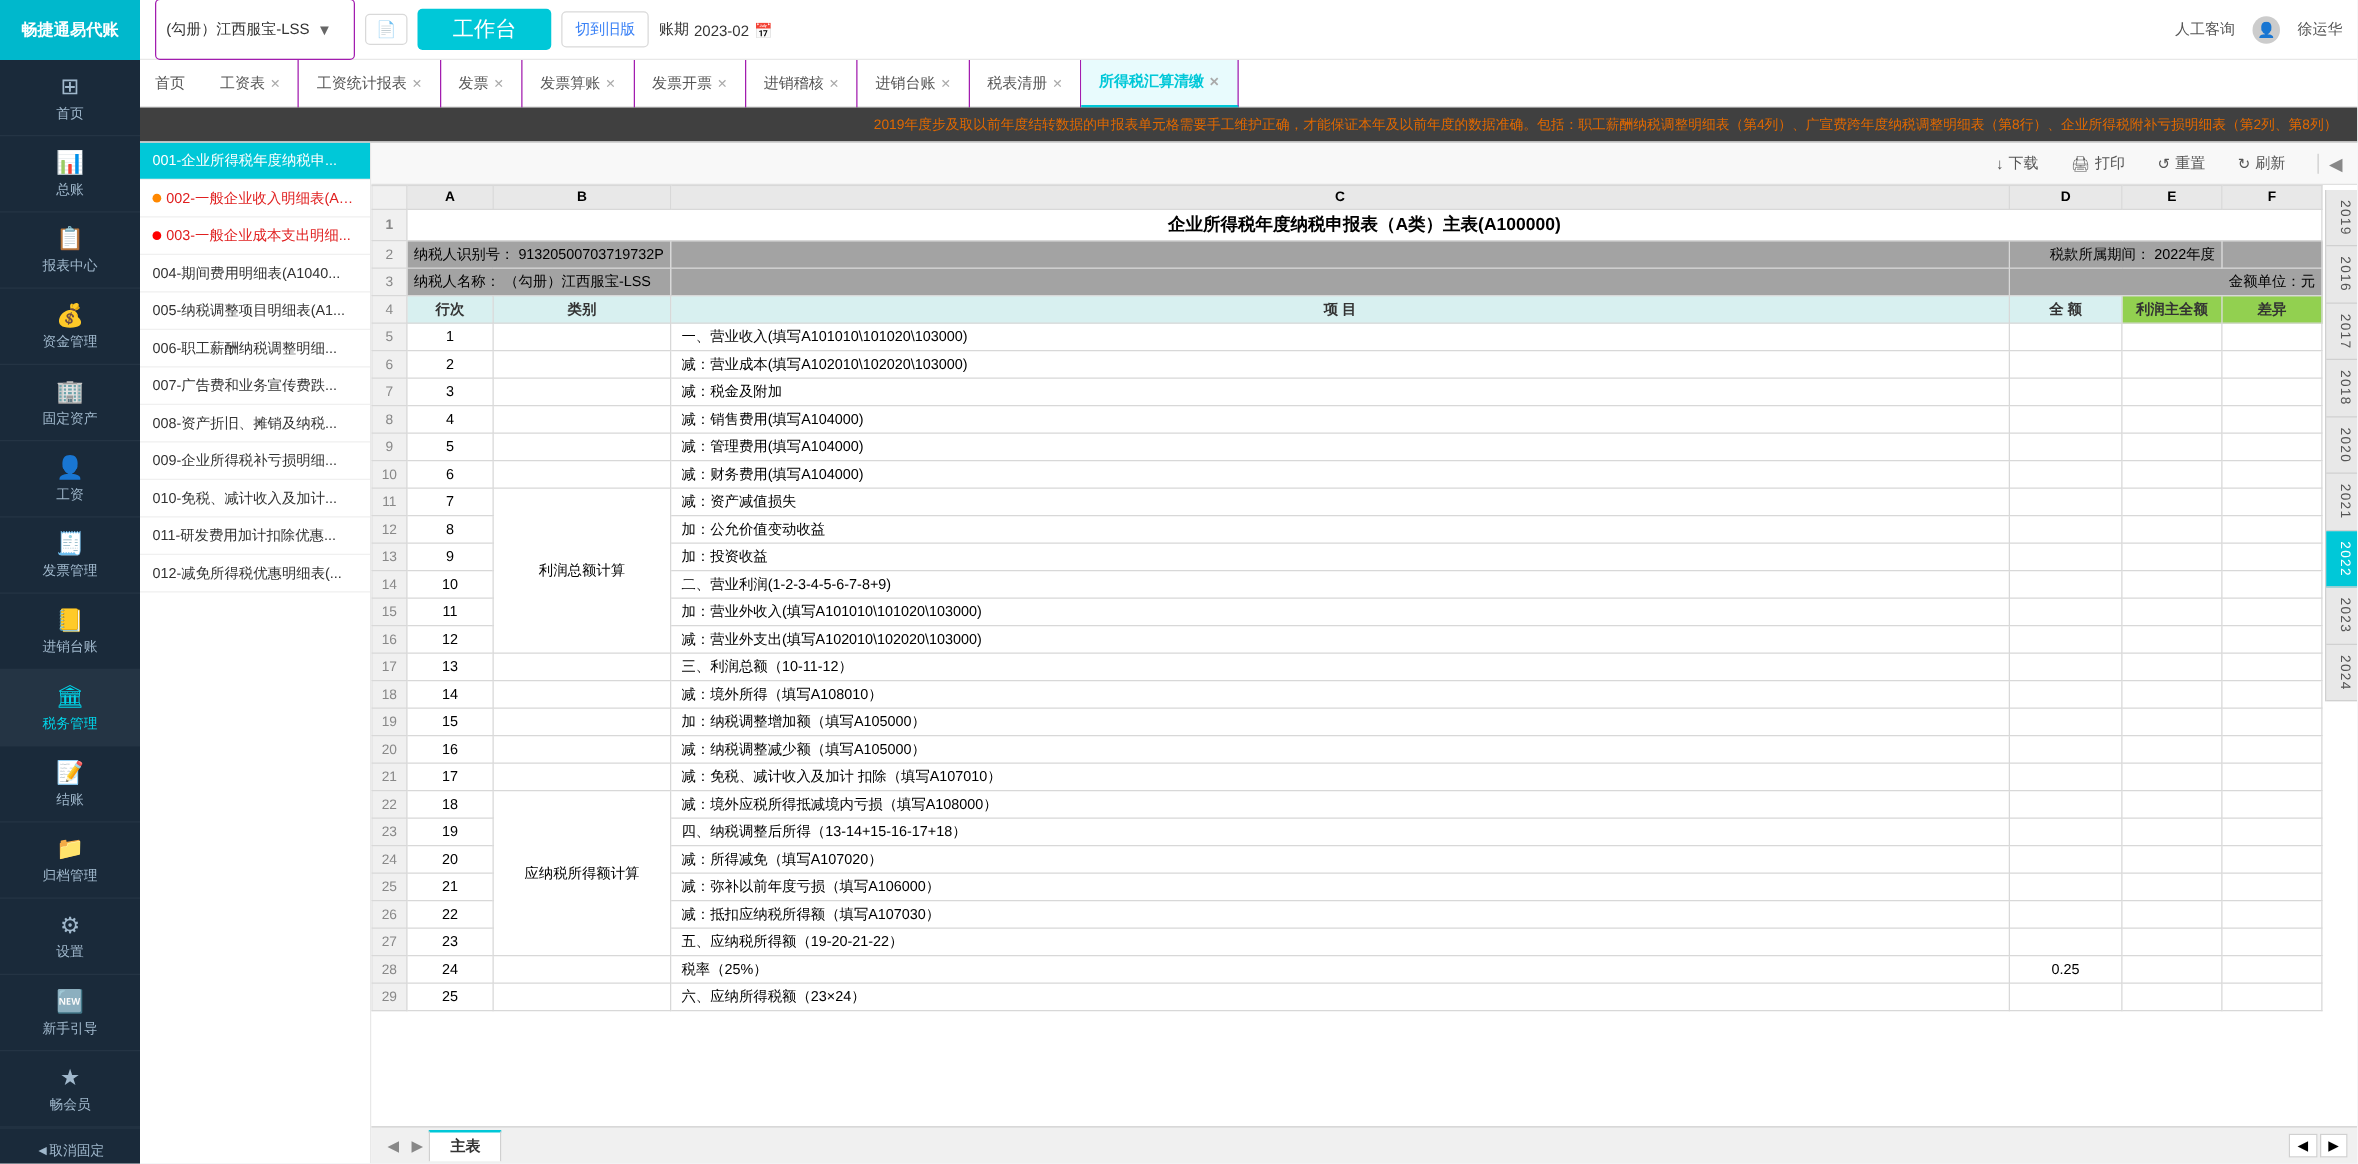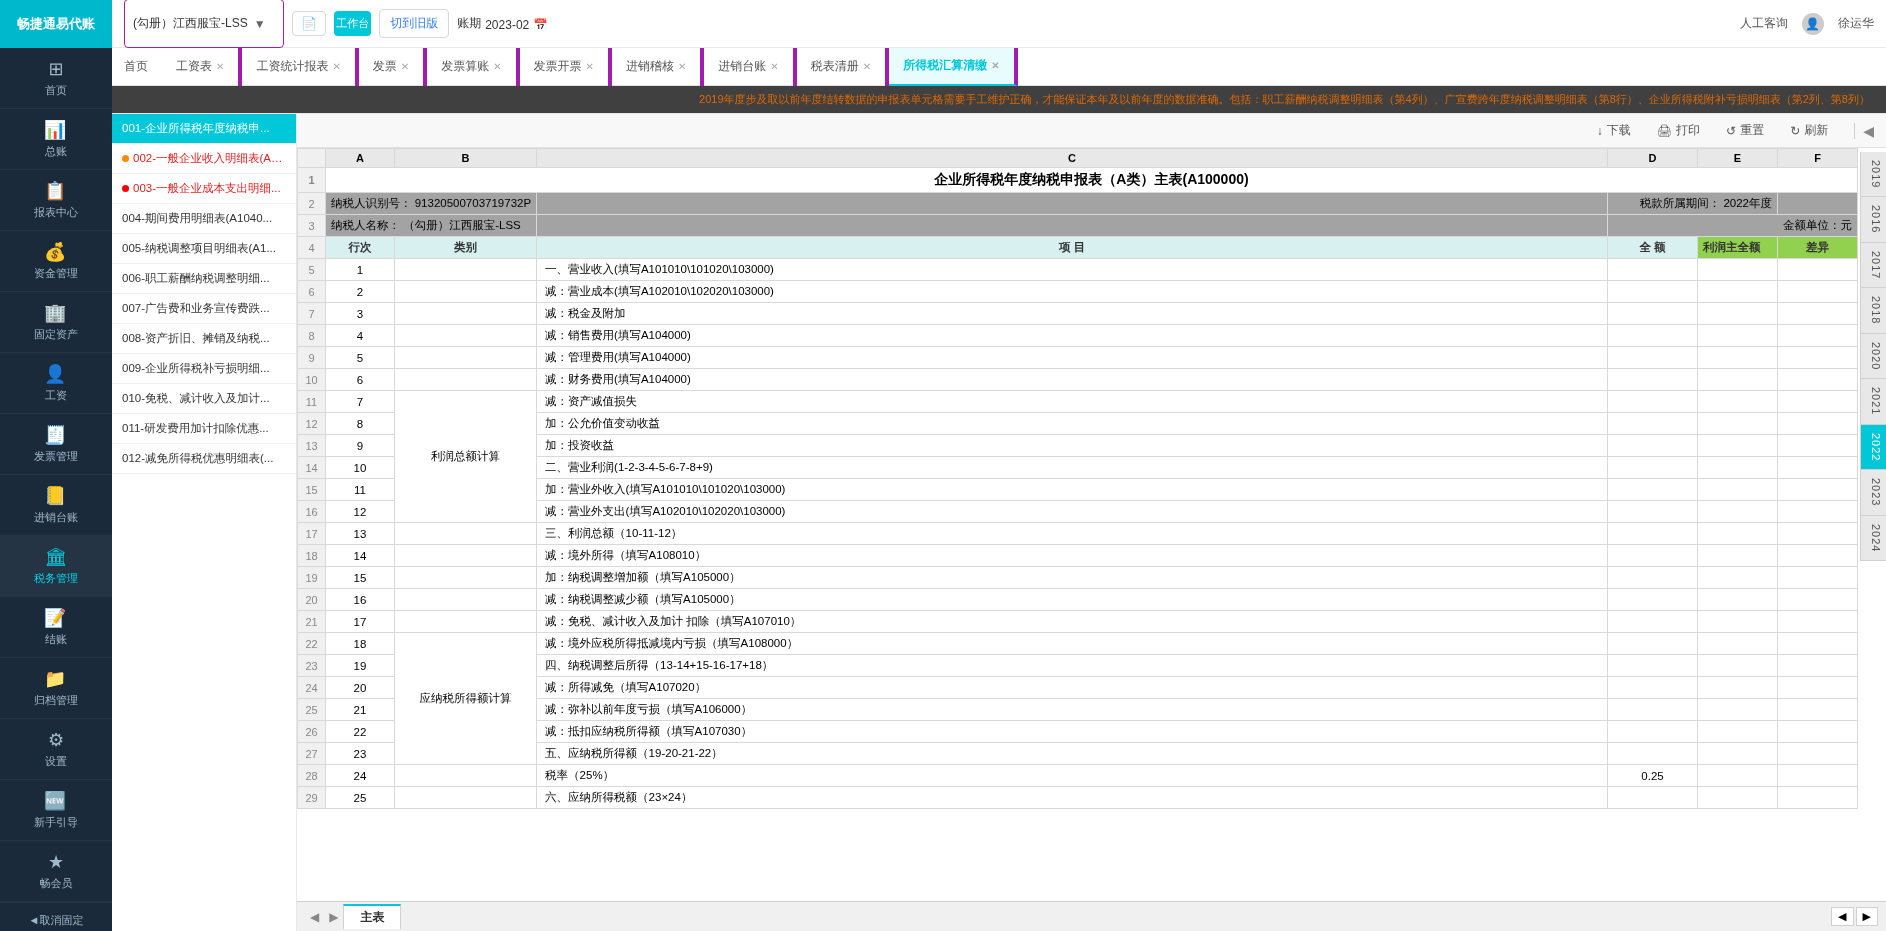--- a/index.html
+++ b/index.html
@@ -89,23 +89,23 @@
       padding: 4px 8px;
       cursor: pointer;
       background: #fff;
       font-size: 13px;
     }
     .btn-primary {
       background: #00c8d8;
       color: white;
       border: none;
       border-radius: 4px;
-      padding: 5px 2px;
-      cursor: pointer;
-      font-size: 11px;
+      padding: 5px 28px;
+      cursor: pointer;
+      font-size: 17px;
     }
     .btn-outline {
       border: 1px solid #d9d9d9;
       background: #fff;
       border-radius: 4px;
       padding: 5px 10px;
       cursor: pointer;
       font-size: 12px;
       color: #3b82f6;
     }
@@ -137,21 +137,21 @@
       gap: 0;
     }
     .tab-item {
       padding: 0 14px;
       height: 38px;
       display: flex;
       align-items: center;
       cursor: pointer;
       font-size: 12px;
       color: #555;
-      border-right: 4px solid #a21caf;
+      border-right: 1px solid #a21caf;
       white-space: nowrap;
       gap: 4px;
     }
     .tab-item:first-child { padding-left: 0; border-right: none; }
     .tab-item.active {
       color: #00c8d8;
       font-weight: bold;
       background: #e8fbfd;
       border-bottom: 2px solid #00c8d8;
     }
@@ -261,21 +261,21 @@
       background: #f0f0f0;
       text-align: center;
       color: #888;
       width: 28px;
       font-size: 11px;
     }
     table.sheet .col-A { width: 50px; text-align: center; }
     table.sheet .col-B { width: 100px; text-align: center; }
     table.sheet .col-C { min-width: 320px; }
     table.sheet .col-D { width: 90px; text-align: center; margin-top: 46px; }
-    table.sheet .col-E { width: 80px; text-align: left; }
+    table.sheet .col-E { width: 80px; text-align: center; }
     table.sheet .col-F { width: 80px; text-align: center; }
 
     .header-row th {
       background: #d8f0f0;
       text-align: center;
       font-weight: bold;
       color: #333;
       padding: 5px;
     }
     .title-row td {

